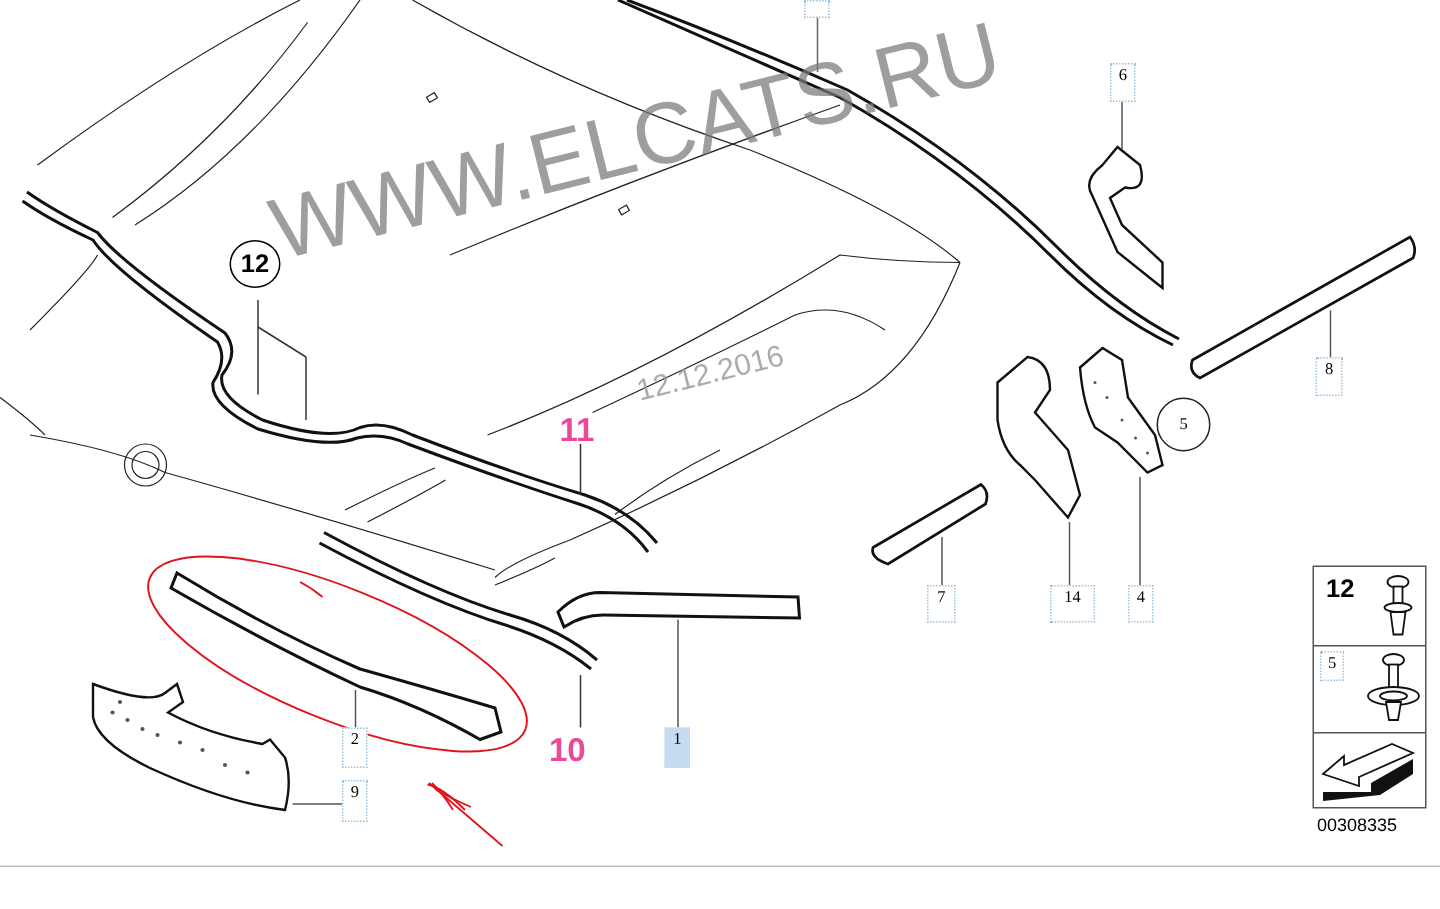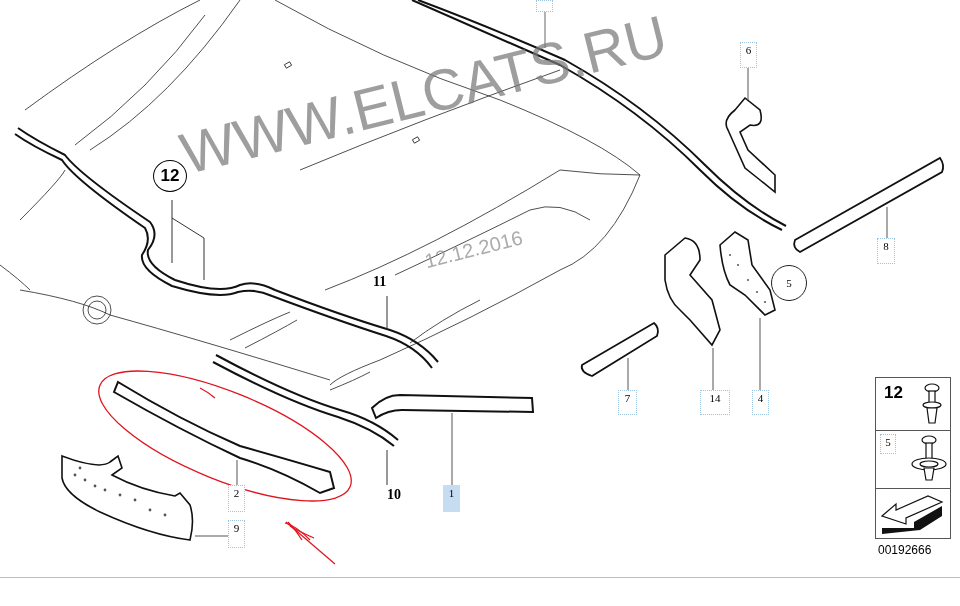--- a/index.html
+++ b/index.html
@@ -5,21 +5,21 @@
     html, body { margin: 0; padding: 0; background: #ffffff; }
     body { width: 960px; height: 606px; position: relative; overflow: hidden; font-family: "Liberation Sans", sans-serif; }
     #canvas { position: absolute; left: 0; top: 0; width: 960px; height: 606px; }
     svg { position: absolute; left: 0; top: 0; }
     .callout {
       position: absolute; font-family: "Liberation Serif", serif; font-size: 11px; color: #000;
       border: 1px dotted #9ec3de; text-align: center; line-height: 14px; background: #fff;
       cursor: pointer;
     }
     .callout.selected { background: #c6dcf1; border-color: #c6dcf1; }
-    .bold-label { position: absolute; font-family: Liberation Serif, serif; font-weight: bold; font-size: 14px; color: #000000; }
+    .bold-label { position: absolute; font-family: Liberation Sans, sans-serif; font-weight: bold; font-size: 22px; color: #ec4899; }
     .circle-label {
       position: absolute; border: 1.5px solid #000; border-radius: 50%; background: #fff;
       text-align: center; font-family: "Liberation Sans", sans-serif; font-weight: bold; color: #000;
     }
     .watermark {
       position: absolute; color: rgba(120,120,120,0.72); font-family: "Liberation Sans", sans-serif;
       white-space: nowrap; transform-origin: left bottom; pointer-events: none;
     }
     .legend-box { position: absolute; left: 875px; top: 377px; width: 74px; height: 160px; border: 1px solid #555; background: #fff; }
     .legend-cell { position: absolute; left: 0; width: 74px; border-bottom: 1px solid #555; }
@@ -146,21 +146,21 @@
     </g>
   </svg>
 
   <div class="watermark" style="left:190px; top:120px; font-size:58px; transform: rotate(-14deg); transform-origin: 0 100%;">WWW.ELCATS.RU</div>
   <div class="watermark" style="left:428px; top:250px; font-size:20px; color: rgba(150,150,150,0.8); transform: rotate(-14deg);">12.12.2016</div>
 
   <div class="circle-label" style="left:153px; top:160px; width:32px; height:30px; line-height:30px; font-size:17px;">
     <span>12</span>
   </div>
   <div class="bold-label" style="left:373px; top:274px;">11</div>
-  <div class="bold-label" style="left:387px; top:487px;">10</div>
+  <div class="bold-label" style="left:366px; top:487px;">10</div>
 
   <div class="callout selected" style="left:443px; top:485px; width:15px; height:25px;">1</div>
   <div class="callout" style="left:228px; top:485px; width:15px; height:25px;">2</div>
   <div class="callout" style="left:752px; top:390px; width:15px; height:23px;">4</div>
   <div class="callout" style="left:771px; top:265px; width:34px; height:34px; border:1px solid #222; border-radius:50%; line-height:34px;">
     <span>5</span>
   </div>
   <div class="callout" style="left:740px; top:42px; width:15px; height:24px;">6</div>
   <div class="callout" style="left:618px; top:390px; width:17px; height:23px;">7</div>
   <div class="callout" style="left:877px; top:238px; width:16px; height:24px;">8</div>
@@ -192,16 +192,16 @@
         </g>
       </svg>
     </div>
     <div class="legend-cell" style="top:110px; height:50px; border-bottom:none;">
       <svg width="74" height="50">
         <path d="M6 28 L20 16 L20 22 L52 8 L66 14 L30 30 L30 36 Z" fill="#fff" stroke="#111" stroke-width="1.2"></path>
         <path d="M6 40 L38 40 L38 34 L66 18 L66 28 L44 42 L6 46 Z" fill="#111"></path>
       </svg>
     </div>
   </div>
-  <div class="diagram-id">00192666</div>
+  <div class="diagram-id">00308335</div>
 
   <div class="bottom-rule"></div>
 </div>
 
 </body></html>

